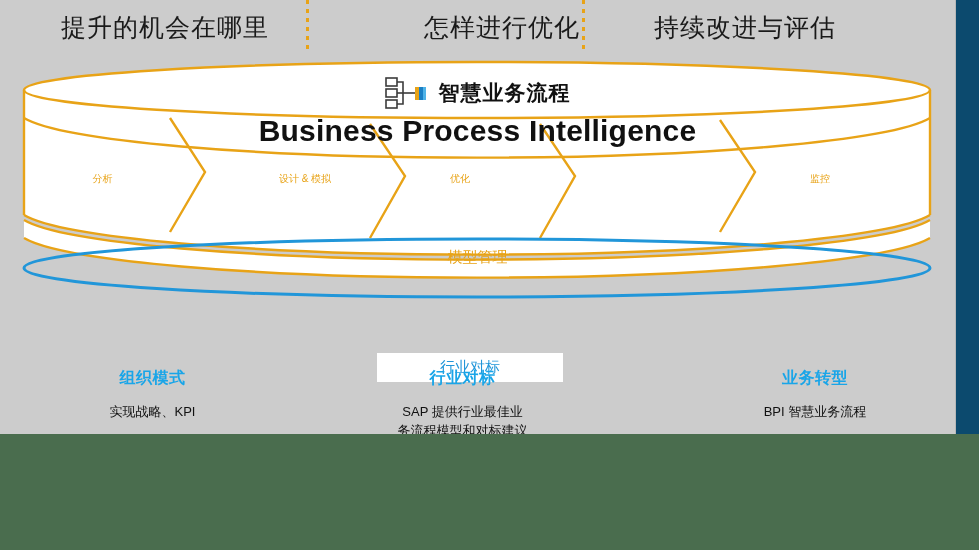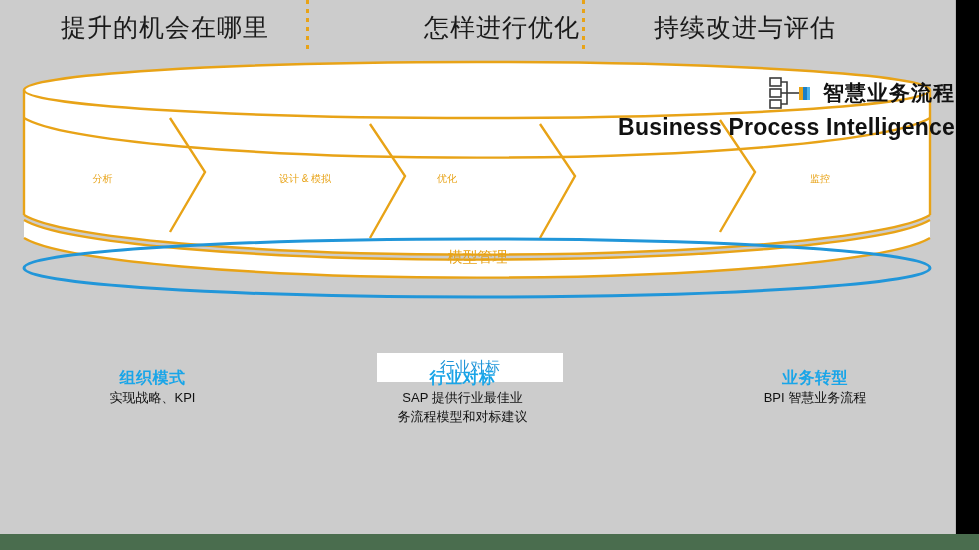--- a/index.html
+++ b/index.html
@@ -6,22 +6,22 @@
     margin: 0;
     padding: 0;
     background: #4a6d4e;
   }
   body {
     font-family: "Liberation Sans", "DejaVu Sans", sans-serif;
   }
   #slide {
     position: relative;
     width: 979px;
-    height: 534px;
-    background: #000000;
+    height: 434px;
+    background: #0c4a6e;
     overflow: hidden;
   }
   
   .canvas {
     position: absolute;
     left: 0;
     top: 0;
     width: 955px;
     height: 545px;
     background: #cccccc;
@@ -77,21 +77,21 @@
   .stage {
     position: absolute;
     top: 112px;
     font-size: 10px;
     color: #e8a317;
     text-align: center;
     white-space: nowrap;
   }
   .stage-0 { left: 45px;  width: 115px; }
   .stage-1 { left: 240px; width: 130px; }
-  .stage-2 { left: 397px; width: 100px; }
+  .stage-2 { left: 410px; width: 100px; }
   .stage-3 { left: 555px; width: 150px; }
   .stage-4 { left: 765px; width: 110px; }
 
   .model-label {
     position: absolute;
     left: 0;
     top: 188px;
     width: 955px;
     text-align: center;
     font-size: 15px;
@@ -121,38 +121,37 @@
   .title-block {
     position: absolute;
     left: 0;
     top: 76px;
     width: 955px;
     text-align: center;
   }
   .title-cn-row {
     display: flex;
     align-items: center;
-    justify-content: flex-end;
+    justify-content: center;
     gap: 8px;
     height: 34px;
   }
   .bpi-icon { width: 46px; height: 32px; display: block; }
   .title-cn {
     font-size: 21px;
     font-weight: bold;
     color: #111111;
     letter-spacing: 1px;
   }
   .title-en {
     margin-top: 4px;
-    font-size: 23px;
+    font-size: 30px;
     font-weight: bold;
     color: #111111;
     letter-spacing: 0.2px;
-    text-align: right;
   }
 
   
   .cols {
     position: absolute;
     left: 0;
     top: 368px;
     width: 955px;
     height: 110px;
   }
@@ -163,20 +162,21 @@
   }
   .col-0 { left: 15px;  width: 275px; }
   .col-1 { left: 325px; width: 275px; }
   .col-2 { left: 690px; width: 250px; }
 
   .col-title {
     font-size: 16px;
     font-weight: bold;
     color: #19a5e8;
     letter-spacing: 0.5px;
+    margin-bottom: 14px;
   }
   .col-body {
     font-size: 13px;
     color: #111111;
     line-height: 1.45;
   }
 </style>
 </head>
 <body>
 

